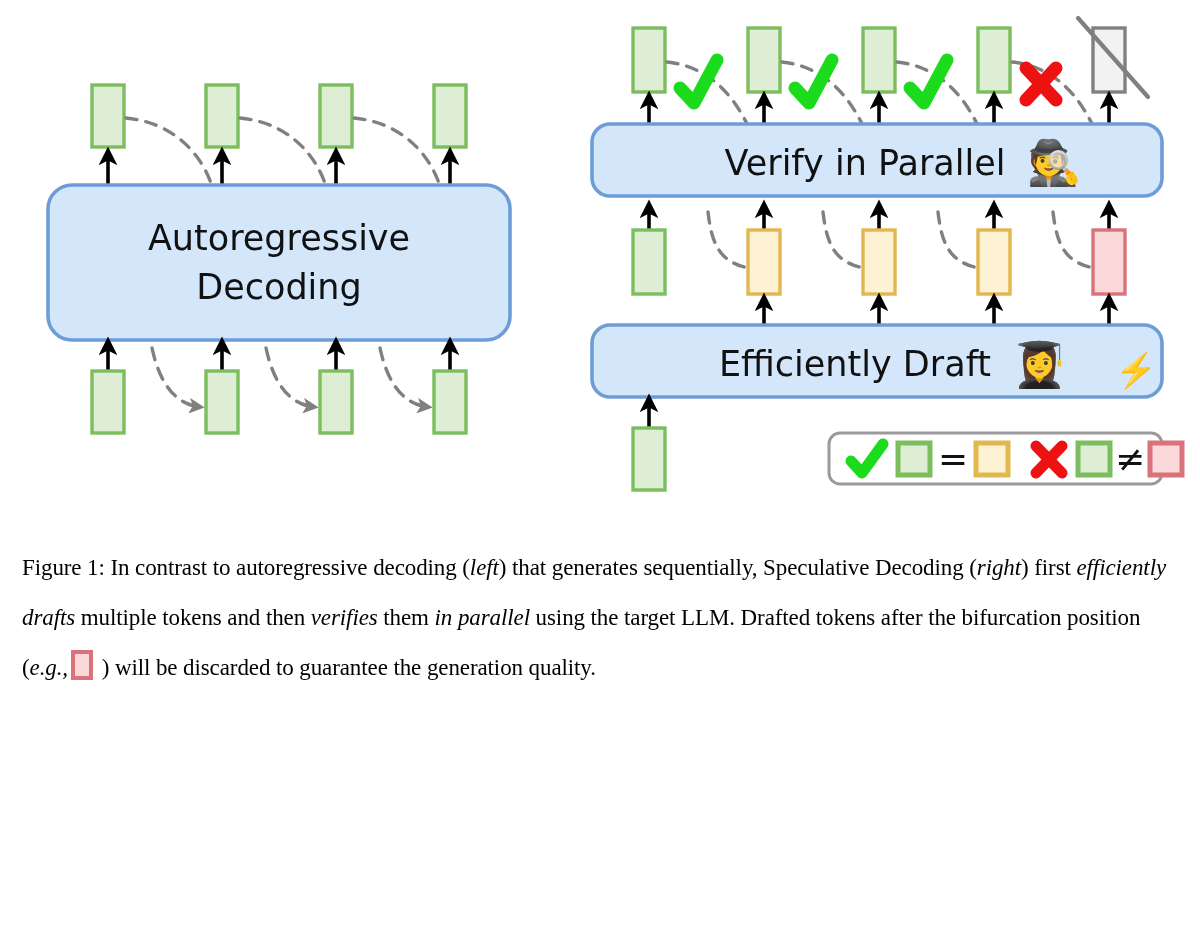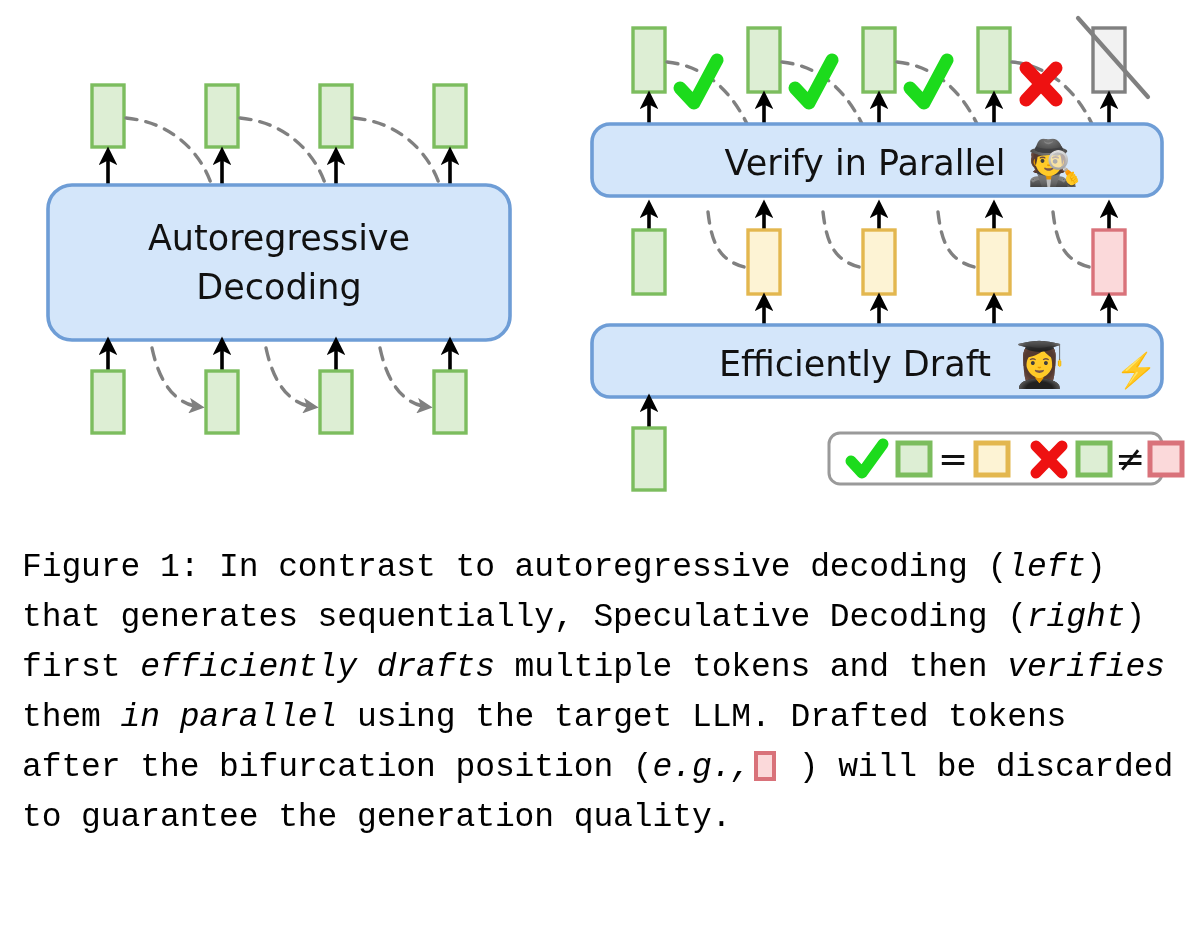--- a/index.html
+++ b/index.html
@@ -8,22 +8,22 @@
     background:#ffffff;
     font-family:"Liberation Serif", serif;
     overflow:hidden;
     position:relative;
   }
   #figure-wrap{position:absolute;left:0;top:0;width:1200px;height:930px;}
   #diagram{position:absolute;left:0;top:0;width:1200px;height:520px;}
   .caption{
     position:absolute;
     left:22px; top:543px; width:1160px;
-    font-family:Liberation Mono, monospace;
-    font-size:33px;
+    font-family:Liberation Serif, serif;
+    font-size:23px;
     line-height:50px;
     color:#000000;
     letter-spacing:-0.1px;
     text-align:left;
   }
   .caption i{font-style:italic;}
   .inline-pink-box{
     display:inline-block;
     width:22px;height:30px;
     vertical-align:-5px;

